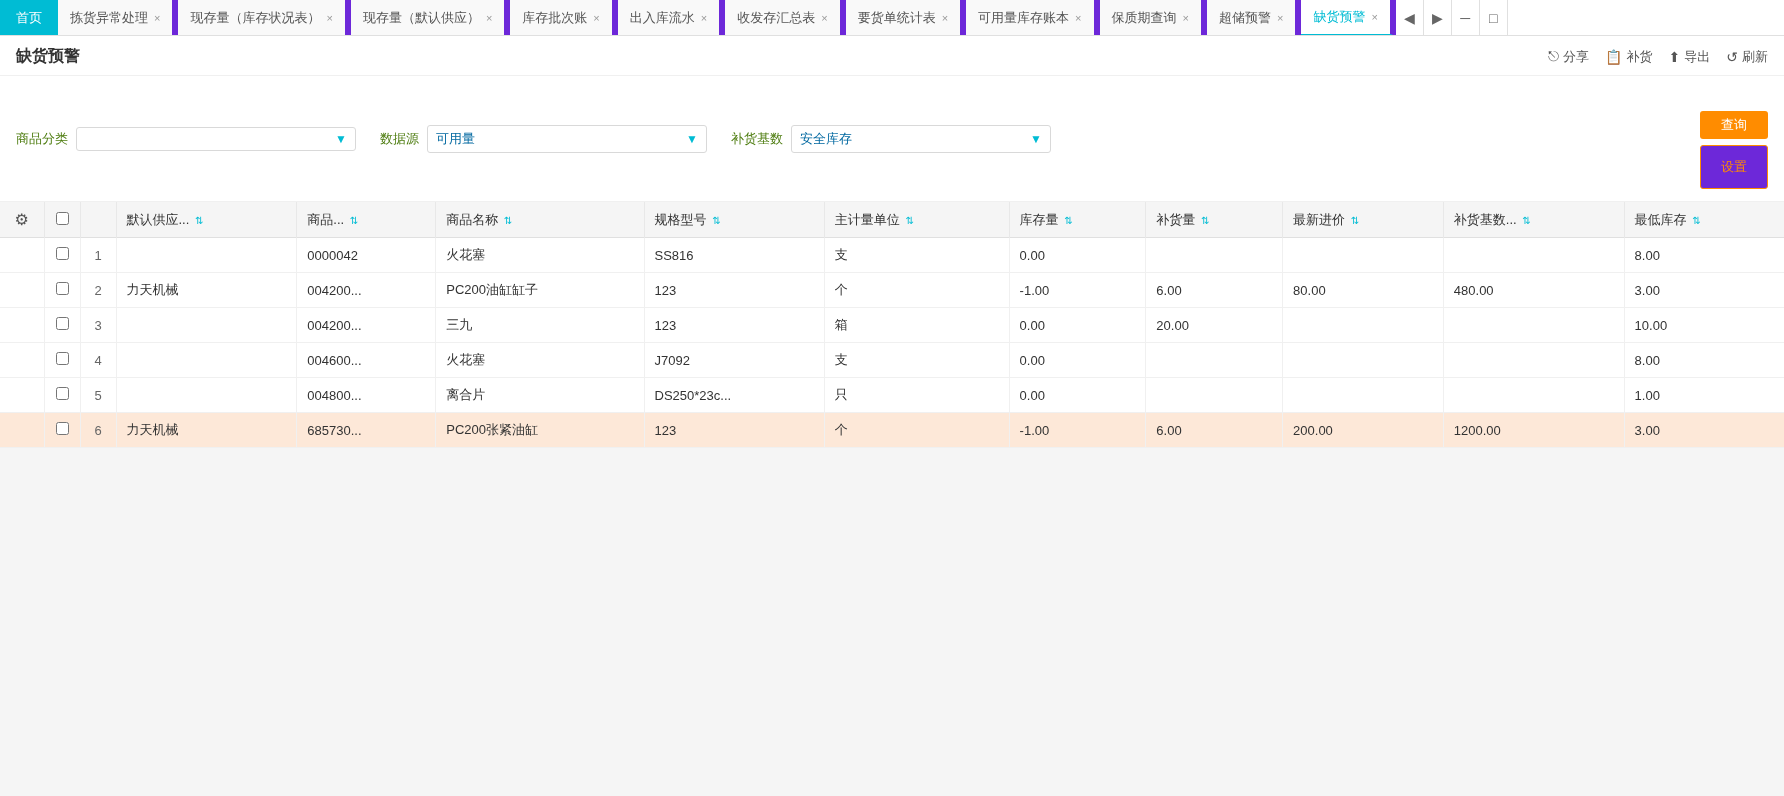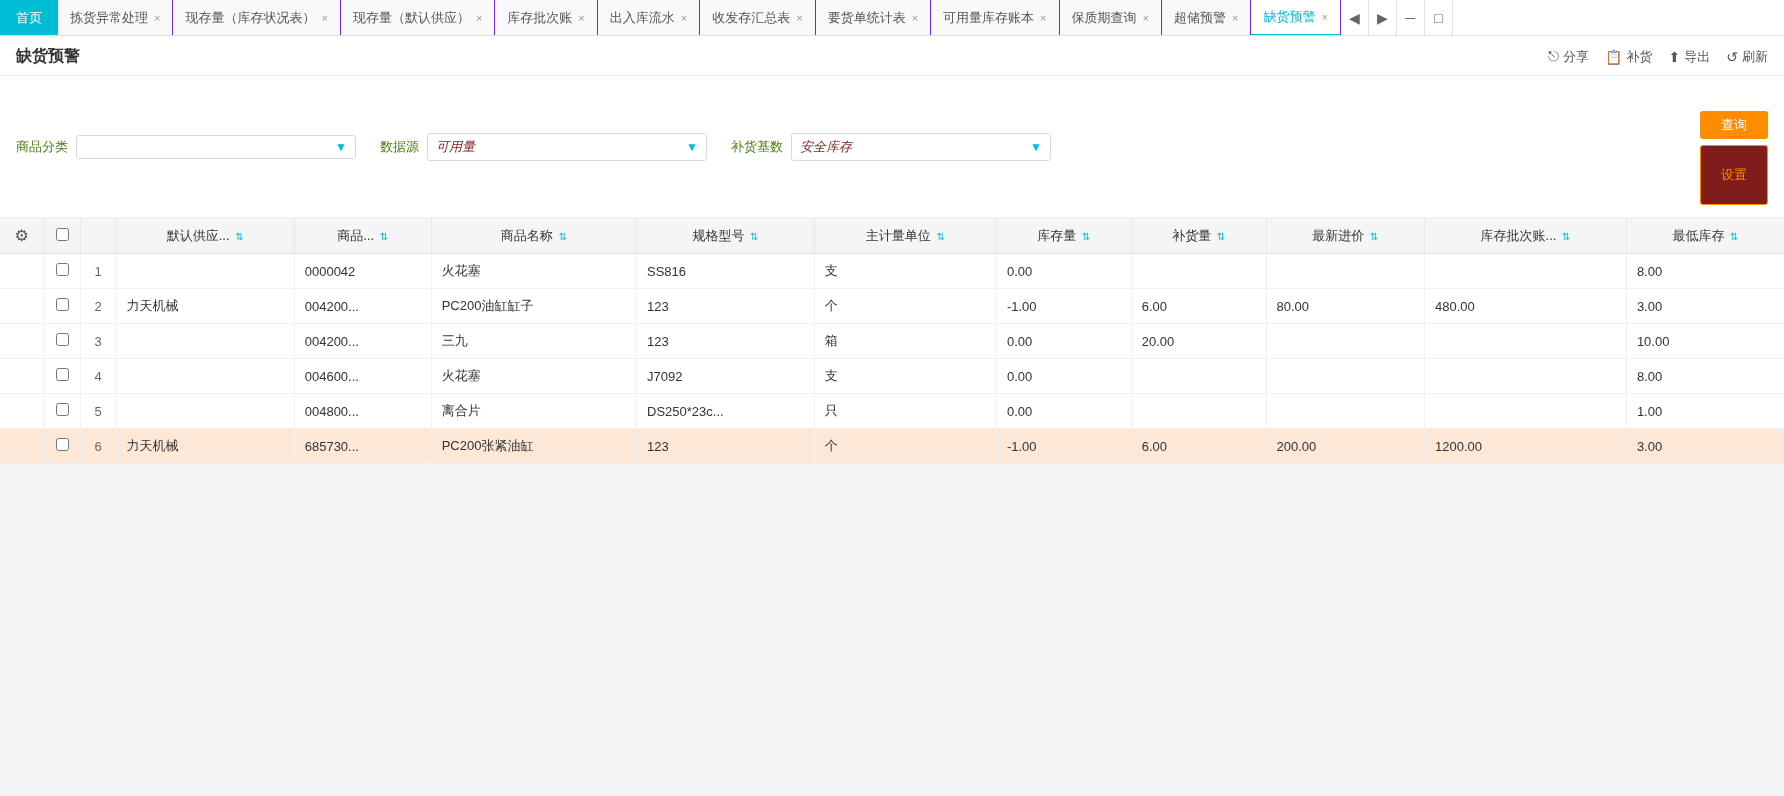--- a/index.html
+++ b/index.html
@@ -14,21 +14,21 @@
       height: 36px;
       overflow: hidden;
     }
     .tab-item {
       display: flex;
       align-items: center;
       padding: 0 12px;
       height: 36px;
       white-space: nowrap;
       cursor: pointer;
-      border-right: 1px solid #6d28d9;
+      border-right: 6px solid #6d28d9;
       font-size: 13px;
       color: #555;
       background: #f9f9f9;
       flex-shrink: 0;
     }
     .tab-item.active {
       background: #fff;
       color: #00bcd4;
       border-bottom: 2px solid #00bcd4;
     }
@@ -124,44 +124,44 @@
       padding: 4px 8px;
       background: #fff;
       cursor: pointer;
       min-width: 160px;
       justify-content: space-between;
       gap: 8px;
       font-size: 13px;
       color: #333;
     }
     .filter-select .chevron { color: #00bcd4; font-size: 12px; }
-    .filter-value { color: #7f1d1d; font-style: italic; }
+    .filter-value { color: #0369a1; }
     .filter-actions {
       margin-left: auto;
       display: flex;
       flex-direction: column;
       gap: 6px;
       margin-top: 23px;
     }
     .btn-query {
       background: #ff8c00;
       color: #fff;
       border: none;
       border-radius: 3px;
       padding: 5px 20px;
       cursor: pointer;
       font-size: 13px;
       white-space: nowrap;
     }
     .btn-settings {
-      background: #7f1d1d;
+      background: #6d28d9;
       color: #ff8c00;
       border: 1px solid #ff8c00;
       border-radius: 3px;
-      padding: 20px 20px;
+      padding: 12px 20px;
       cursor: pointer;
       font-size: 13px;
       white-space: nowrap;
     }
 
     
     .table-container {
       padding: 0;
       overflow-x: auto;
     }
@@ -169,21 +169,21 @@
       width: 100%;
       border-collapse: collapse;
       font-size: 13px;
     }
     thead tr {
       background: #f5f5f5;
       border-bottom: 1px solid #e0e0e0;
     }
     thead th {
       padding: 8px 10px;
-      text-align: center;
+      text-align: left;
       font-weight: 500;
       color: #333;
       border-right: 1px solid #e8e8e8;
       white-space: nowrap;
       position: relative;
     }
     thead th:last-child { border-right: none; }
     tbody tr {
       border-bottom: 1px solid #f0f0f0;
       background: #fff;
@@ -372,21 +372,21 @@
           </th>
           <th>
             <span>补货量</span>
             <span class="sort-icon">⇅</span>
           </th>
           <th>
             <span>最新进价</span>
             <span class="sort-icon">⇅</span>
           </th>
           <th>
-            <span>库存批次账...</span>
+            <span>补货基数...</span>
             <span class="sort-icon">⇅</span>
           </th>
           <th>
             <span>最低库存</span>
             <span class="sort-icon">⇅</span>
           </th>
         </tr>
       </thead>
       <tbody id="table-body">
       <tr>

